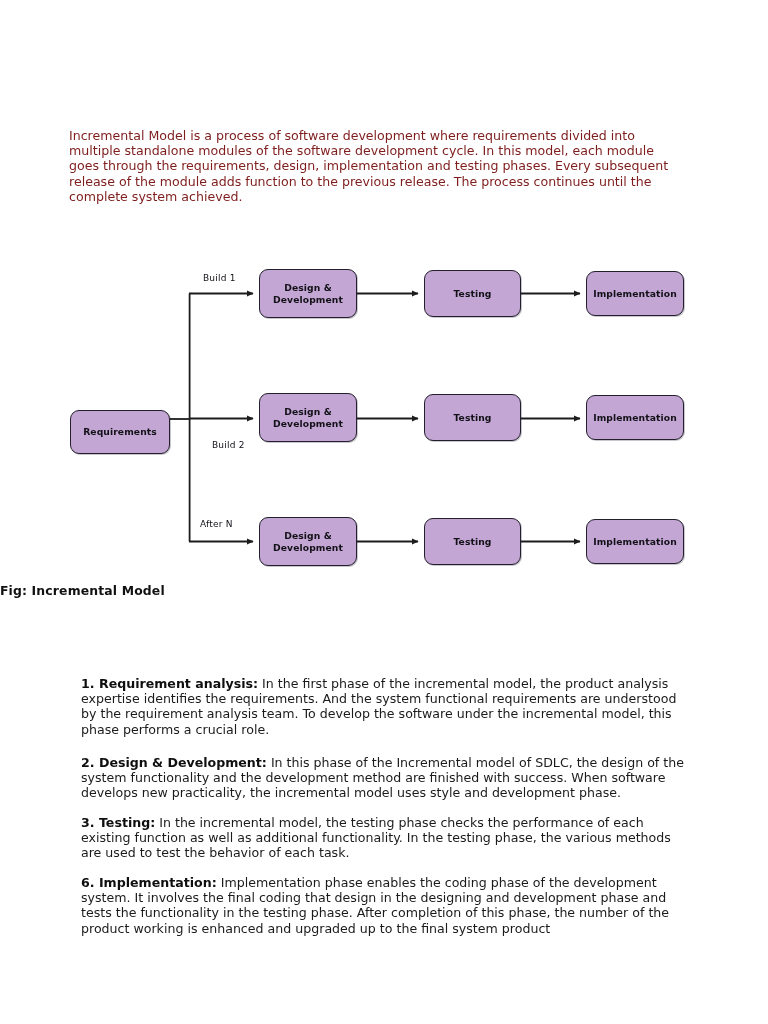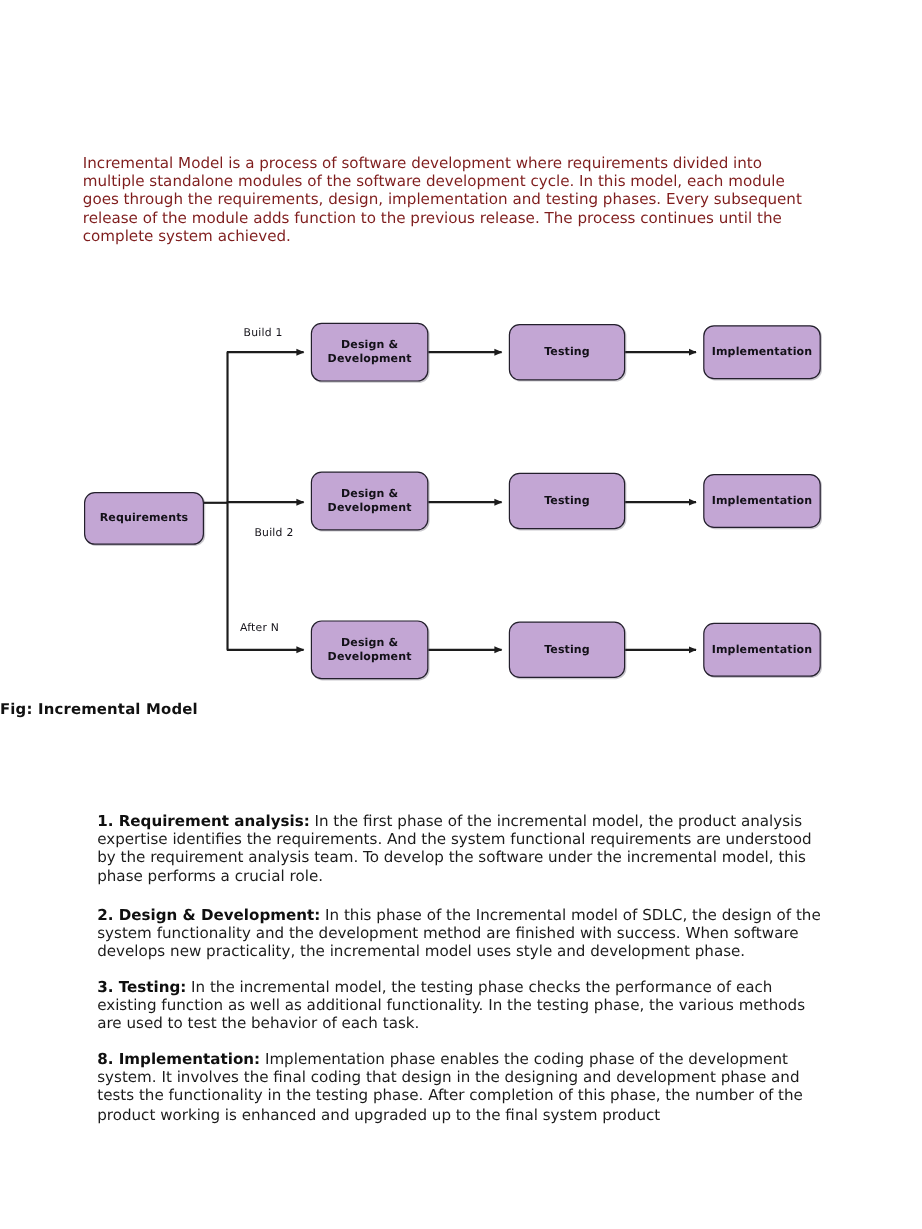--- a/index.html
+++ b/index.html
@@ -173,16 +173,16 @@
 
   <p class="phase p2">
     <b>2. Design &amp; Development:</b><span> In this phase of the Incremental model of SDLC, the design of the system functionality and the development method are finished with success. When software develops new practicality, the incremental model uses style and development phase.</span>
   </p>
 
   <p class="phase p3">
     <b>3. Testing:</b><span> In the incremental model, the testing phase checks the performance of each existing function as well as additional functionality. In the testing phase, the various methods are used to test the behavior of each task.</span>
   </p>
 
   <p class="phase p4">
-    <b>8. Implementation:</b><span> Implementation phase enables the coding phase of the development system. It involves the final coding that design in the designing and development phase and tests the functionality in the testing phase. After completion of this phase, the number of the product working is enhanced and upgraded up to the final system product</span>
+    <b>6. Implementation:</b><span> Implementation phase enables the coding phase of the development system. It involves the final coding that design in the designing and development phase and tests the functionality in the testing phase. After completion of this phase, the number of the product working is enhanced and upgraded up to the final system product</span>
   </p>
 
 </div>
 
 </body></html>

